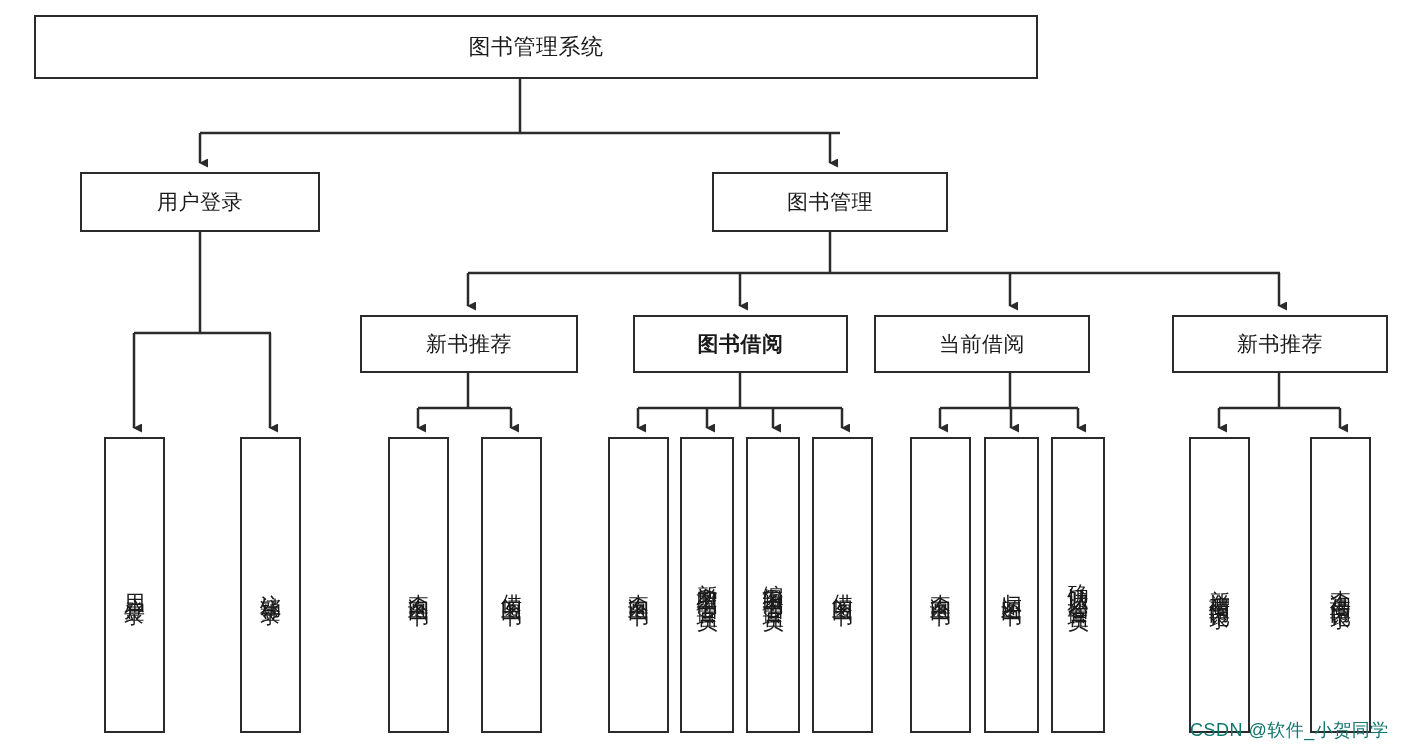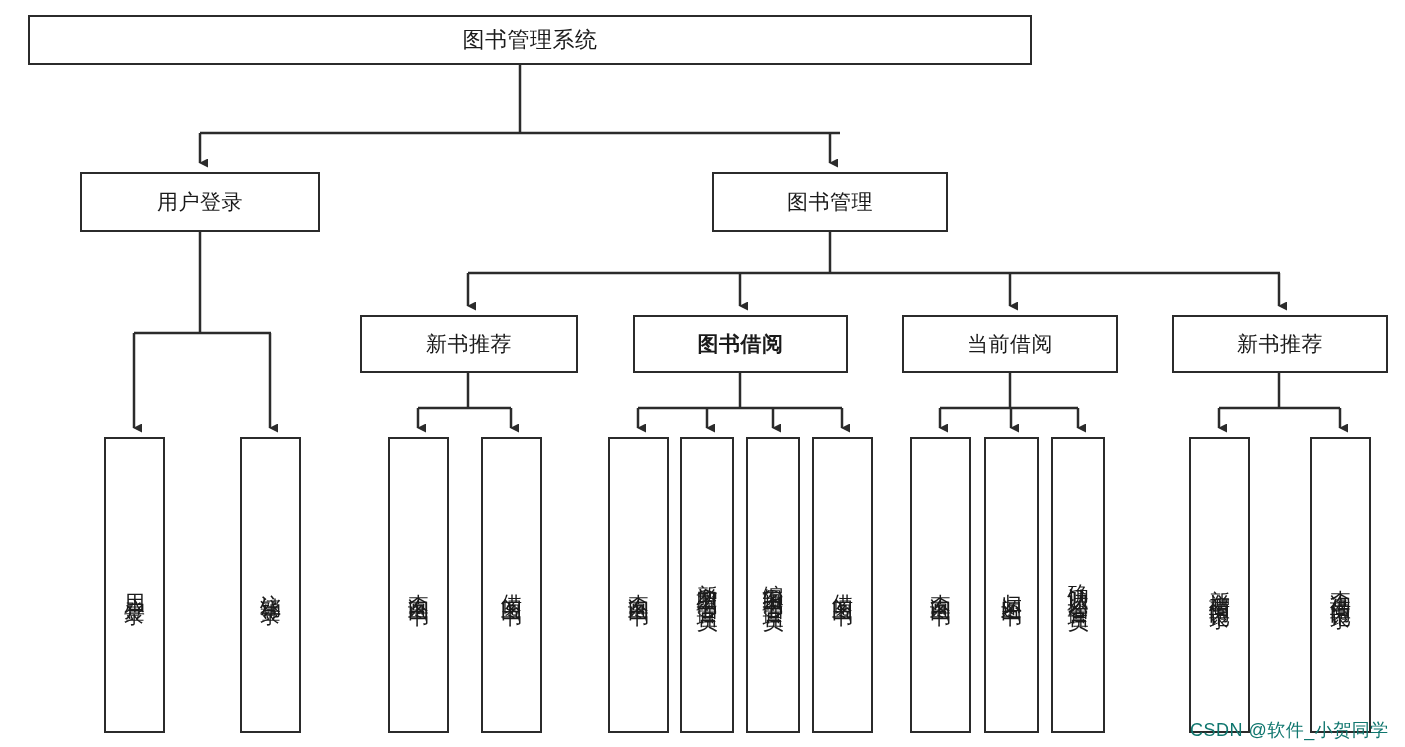--- a/index.html
+++ b/index.html
@@ -107,38 +107,38 @@
       <path d="M 1011 408 L 1011 428" marker-end="url(#arrowhead)"></path>
       <path d="M 1078 408 L 1078 428" marker-end="url(#arrowhead)"></path>
 
       <path d="M 1279 373 L 1279 408"></path>
       <path d="M 1219 408 L 1340 408"></path>
       <path d="M 1219 408 L 1219 428" marker-end="url(#arrowhead)"></path>
       <path d="M 1340 408 L 1340 428" marker-end="url(#arrowhead)"></path>
     </g>
   </svg>
 
-  <div class="node root" style="left:28px; top:15px; width:1004px; height:50px;">
+  <div class="node root" style="left:34px; top:15px; width:1004px; height:64px;">
     <span class="node-label">图书管理系统</span>
   </div>
 
   <div class="node" style="left:80px; top:172px; width:240px; height:60px;">
     <span class="node-label">用户登录</span>
   </div>
   <div class="node" style="left:360px; top:315px; width:218px; height:58px;">
     <span class="node-label">新书推荐</span>
   </div>
 
   <div class="node" style="left:712px; top:172px; width:236px; height:60px;">
     <span class="node-label">图书管理</span>
   </div>
   <div class="node" style="left:633px; top:315px; width:215px; height:58px;font-weight:bold;">
     <span class="node-label">图书借阅</span>
   </div>
-  <div class="node" style="left:902px; top:315px; width:216px; height:58px;">
+  <div class="node" style="left:874px; top:315px; width:216px; height:58px;">
     <span class="node-label">当前借阅</span>
   </div>
   <div class="node" style="left:1172px; top:315px; width:216px; height:58px;">
     <span class="node-label">新书推荐</span>
   </div>
 
   <div class="node leaf" style="left:104px; top:437px; width:61px; height:296px;">
     <span class="node-label">用户登录</span>
   </div>
   <div class="node leaf" style="left:240px; top:437px; width:61px; height:296px;">

